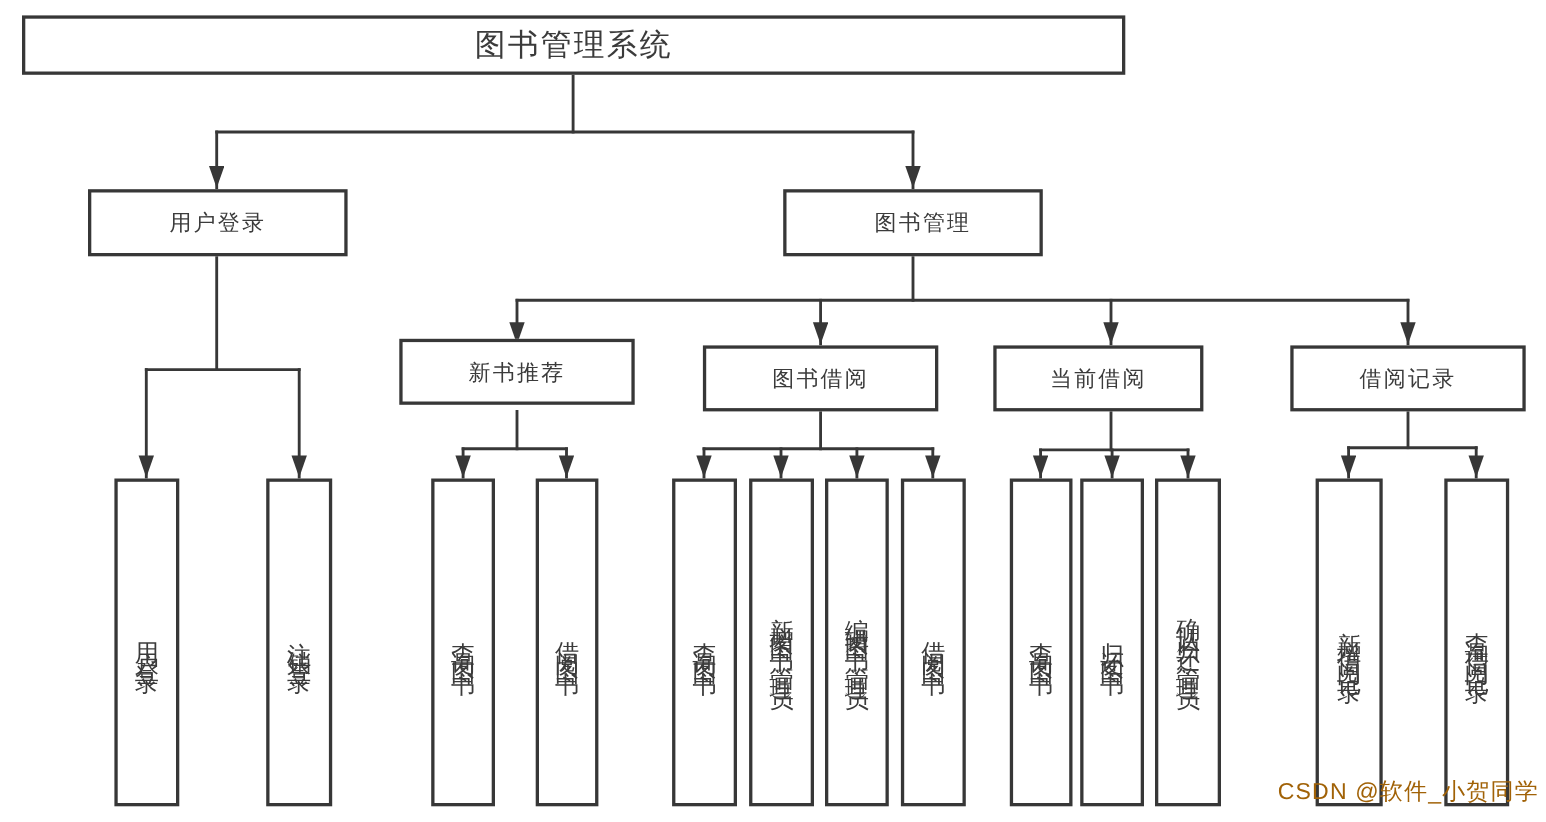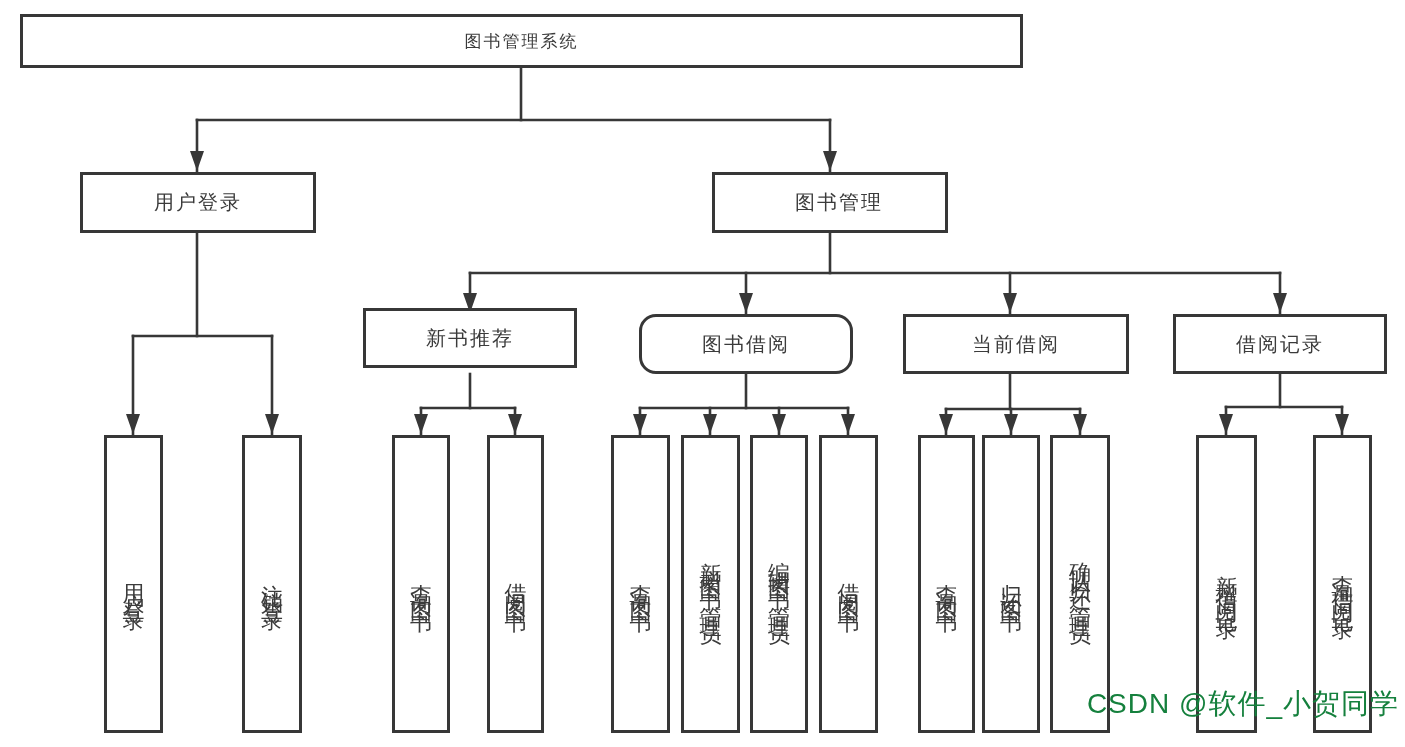--- a/index.html
+++ b/index.html
@@ -29,52 +29,52 @@
     letter-spacing:2px;
     white-space:nowrap;
   }
   .box.v span{
     writing-mode:vertical-rl;
     font-size:22px;
     color:#3b3b3b;
     letter-spacing:9px;
     line-height:1;
   }
-  #n-root span{font-size:17px;}
+  #n-root span{font-size:28px;}
 
   
   #n-root          {left:20px;  top:14px;  width:1003px; height:54px;}
   #n-user-login    {left:80px;  top:172px; width:236px;  height:61px;}
   #n-book-mgmt     {left:712px; top:172px; width:236px;  height:61px;padding-left:18px;}
   #n-new-book-rec  {left:363px; top:308px; width:214px;  height:60px;}
-  #n-book-borrow   {left:639px; top:314px; width:214px;  height:60px;border-radius:17px;}
-  #n-current-borrow{left:903px; top:314px; width:226px;  height:60px;}
+  #n-book-borrow   {left:639px; top:314px; width:214px;  height:60px;}
+  #n-current-borrow{left:903px; top:314px; width:191px;  height:60px;}
   #n-borrow-records{left:1173px;top:314px; width:214px;  height:60px;}
 
   .leaf{top:435px;height:298px;}
   #n-l-user-login {left:104px; width:59px;}
   #n-l-logout     {left:242px; width:60px;}
   #n-l-nb-query   {left:392px; width:58px;}
   #n-l-nb-borrow  {left:487px; width:57px;}
   #n-l-bb-query   {left:611px; width:59px;}
   #n-l-bb-add     {left:681px; width:59px;}
   #n-l-bb-edit    {left:750px; width:58px;}
   #n-l-bb-borrow  {left:819px; width:59px;}
   #n-l-cb-query   {left:918px; width:57px;}
   #n-l-cb-return  {left:982px; width:58px;}
   #n-l-cb-confirm {left:1050px;width:60px;}
   #n-l-br-add     {left:1196px;width:61px;}
   #n-l-br-query   {left:1313px;width:59px;}
 
   #watermark{
     position:absolute;
-    right:6px;bottom:24px;
+    right:6px;bottom:14px;
     z-index:5;
-    font-size:28px;
-    color:#15803d;
+    font-size:21px;
+    color:#a16207;
     letter-spacing:1px;
     white-space:nowrap;
   }
 </style>
 </head>
 <body>
 
 <svg id="connectors" viewBox="0 0 1405 747" xmlns="http://www.w3.org/2000/svg">
   <defs>
     <marker id="arw" markerUnits="userSpaceOnUse" markerWidth="22" markerHeight="16" refX="20" refY="7" orient="auto">

